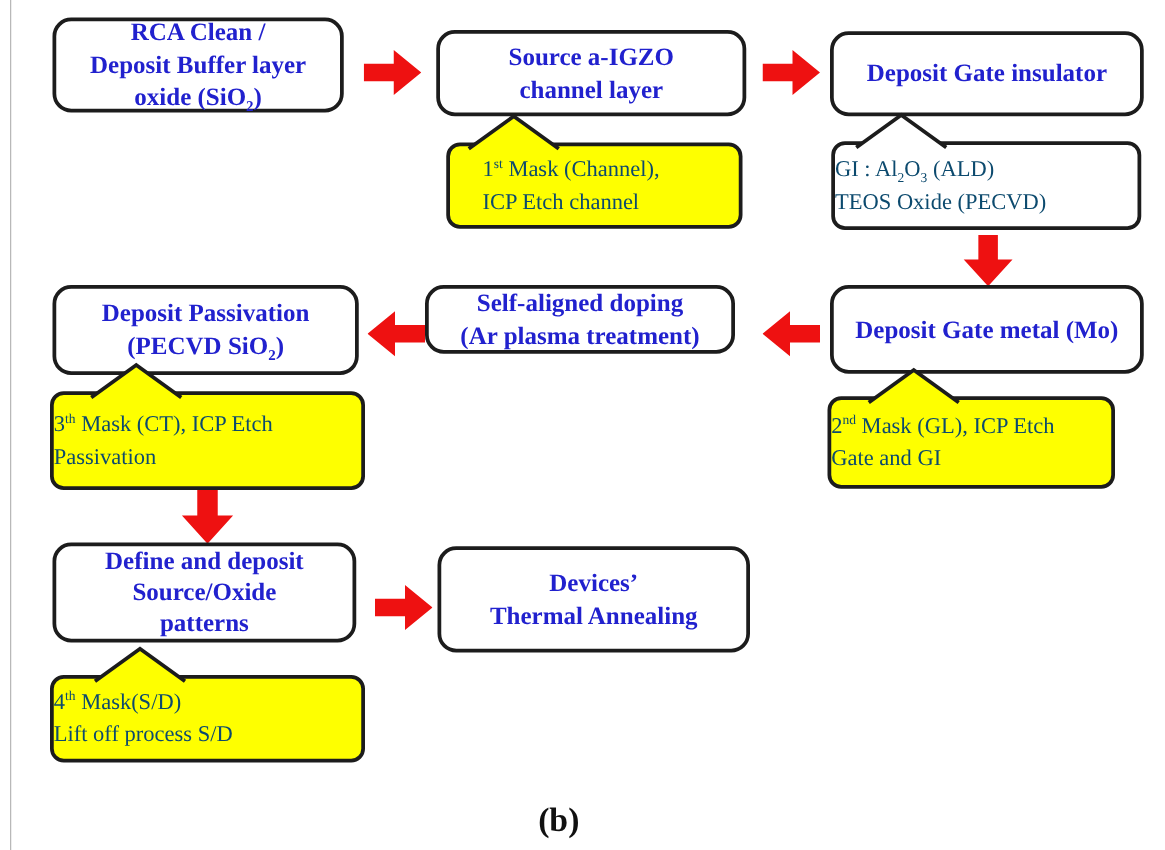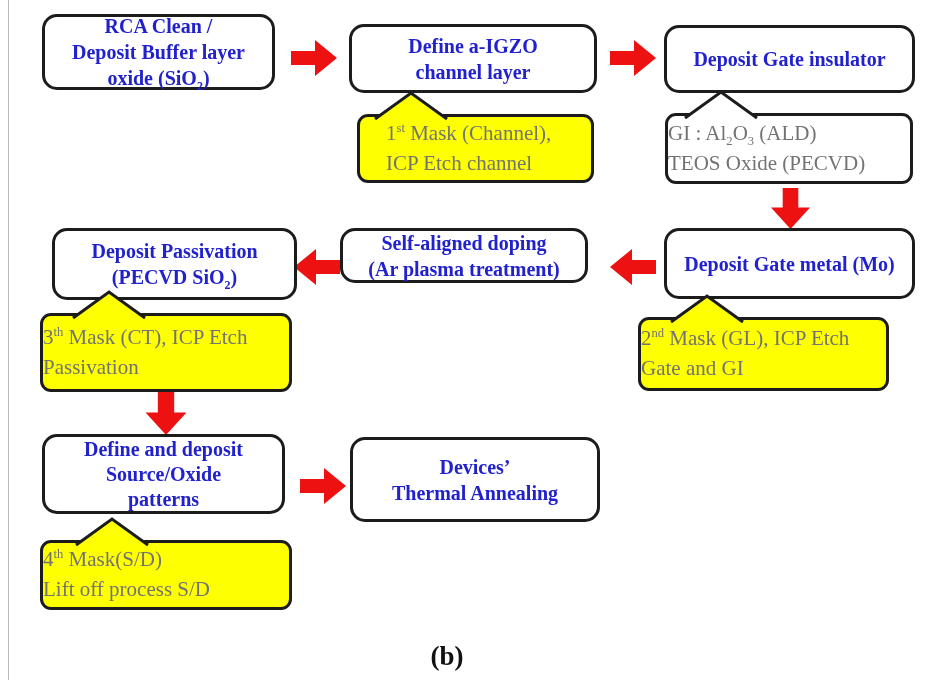--- a/index.html
+++ b/index.html
@@ -26,21 +26,21 @@
   }
   .callout.yellow { background:var(--yellow,#FEFF00); }
   .callout.white  { background:#ffffff; }
   .pointer {
     position:absolute; top:-27px; width:78px; height:31px; overflow:visible;
   }
   .pointer path { stroke:var(--border,#1c1c1c); stroke-width:3; }
   .pointer.yellow path { fill:var(--yellow,#FEFF00); }
   .pointer.white  path { fill:#ffffff; }
   .callout-text {
-    color:#737373; font-size:21px; line-height:1.42; width:100%;
+    color:#0c4a6e; font-size:18px; line-height:1.42; width:100%;
   }
   .callout-text.left   { text-align:left; }
   .callout-text.center { }
   .arrow { position:absolute; color:var(--red,#EE1111); }
   .arrow svg { display:block; }
   sub, sup { font-size:0.6em; line-height:0; }
   .caption {
     position:absolute; left:0; top:641px; width:894px; text-align:center;
     color:#111111; font-weight:bold; font-size:27px;
   }
@@ -56,21 +56,21 @@
     <div class="box-text"><span>RCA Clean /</span><br><span>Deposit Buffer layer</span><br><span>oxide (SiO</span><sub>2</sub><span>)</span></div>
   </div>
 
   <div class="arrow" style="left:291px;top:37px">
     <svg width="46" height="42" viewBox="0 0 46 42">
         <polygon fill="currentColor" points="0,14 24,14 24,3 46,21 24,39 24,28 0,28"></polygon>
       </svg>
   </div>
 
   <div class="box" style="left:349px;top:24px;width:248px;height:69px">
-    <div class="box-text"><span>Define a-IGZO</span><br><span>channel layer</span></div>
+    <div class="box-text"><span>Source a-IGZO</span><br><span>channel layer</span></div>
   </div>
 
   <div class="arrow" style="left:610px;top:37px">
     <svg width="46" height="42" viewBox="0 0 46 42">
         <polygon fill="currentColor" points="0,14 24,14 24,3 46,21 24,39 24,28 0,28"></polygon>
       </svg>
   </div>
 
   <div class="box" style="left:664px;top:25px;width:251px;height:68px">
     <div class="box-text"><span>Deposit Gate insulator</span></div>
@@ -109,25 +109,25 @@
   <div class="box" style="left:340px;top:228px;width:248px;height:55px">
     <div class="box-text"><span>Self-aligned doping</span><br><span>(Ar plasma treatment)</span></div>
   </div>
 
   <div class="arrow" style="left:294px;top:246px">
     <svg width="46" height="42" viewBox="0 0 46 42">
         <polygon fill="currentColor" points="46,14 22,14 22,3 0,21 22,39 22,28 46,28"></polygon>
       </svg>
   </div>
 
-  <div class="box" style="left:52px;top:228px;width:245px;height:72px">
+  <div class="box" style="left:42px;top:228px;width:245px;height:72px">
     <div class="box-text"><span>Deposit Passivation</span><br><span>(PECVD SiO</span><sub>2</sub><span>)</span></div>
   </div>
 
-  <div class="callout yellow" style="left:638px;top:317px;width:251px;height:74px">
+  <div class="callout yellow" style="left:662px;top:317px;width:230px;height:74px">
     <svg class="pointer yellow" style="left:27px" viewBox="0 0 78 31">
       <path d="M3,29 L39,3 L75,29"></path>
     </svg>
     <div class="callout-text center"><span>2</span><sup>nd</sup><span> Mask (GL), ICP Etch</span><br><span>Gate and GI</span></div>
   </div>
 
   <div class="callout yellow" style="left:40px;top:313px;width:252px;height:79px">
     <svg class="pointer yellow" style="left:27px" viewBox="0 0 78 31">
       <path d="M3,29 L39,3 L75,29"></path>
     </svg>

